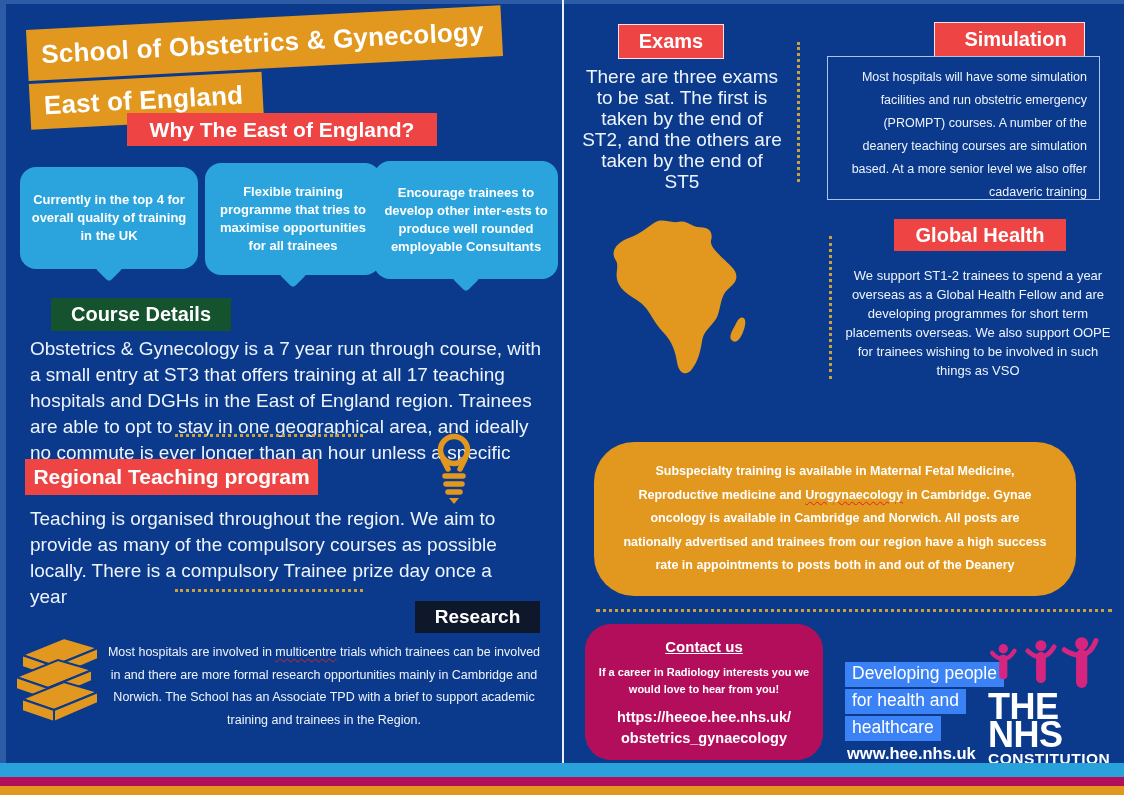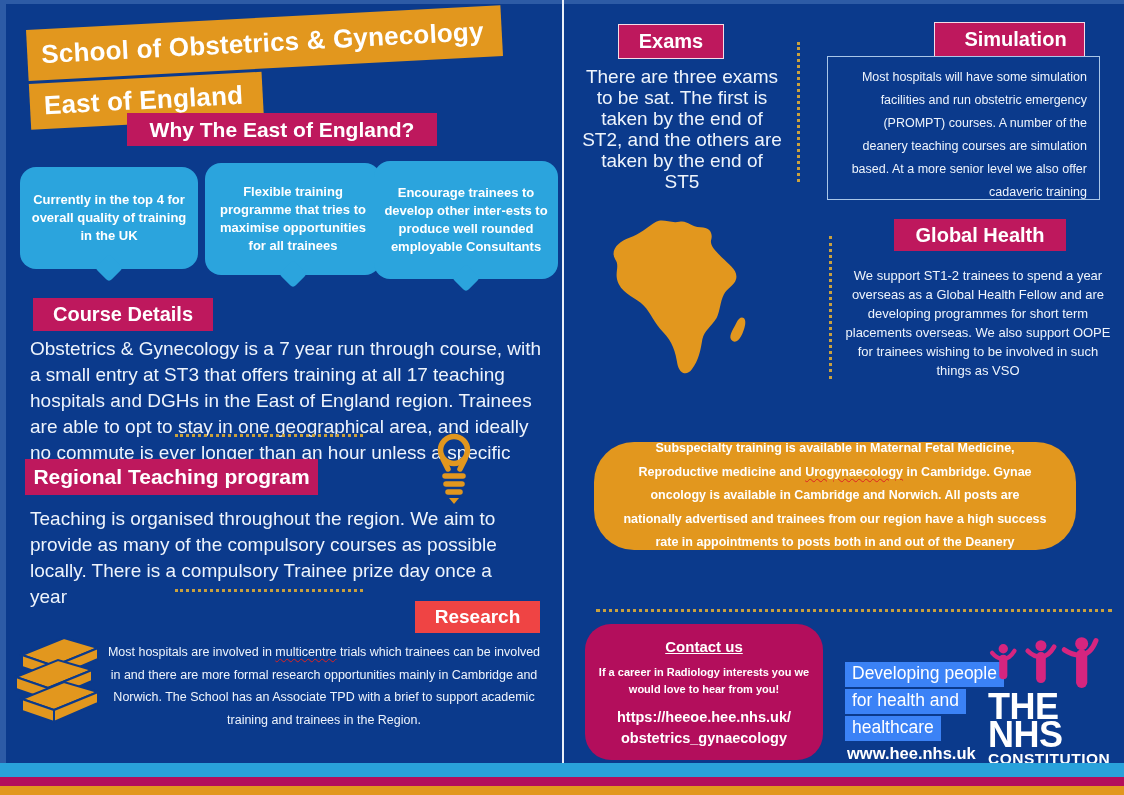--- a/index.html
+++ b/index.html
@@ -14,23 +14,23 @@
   .edge-left{left:0;top:0;width:6px;height:763px;background:#2d5ba6;}
   .edge-top{left:0;top:0;width:1124px;height:4px;background:#2d5ba6;}
   .divider-v{left:562px;top:0;width:2px;height:763px;background:#e9eff8;}
   
   .title-wrap{left:26px;top:30px;transform:rotate(-3deg);transform-origin:top left;}
   .banner{display:table;background:#e2971e;color:#fff;font-weight:bold;font-size:26px;
           padding:10px 18px 10px 14px;letter-spacing:.2px;}
   .banner.second{margin-top:3px;padding:7px 20px 8px 14px;}
   
   .hdr{display:flex;align-items:center;justify-content:center;color:#fff;font-weight:bold;}
-  .hdr-blue{background:#be185d;}
-  .hdr-magenta{background:#be185d;}
-  .hdr-orange{background:#ef4444;}
+  .hdr-blue{background:#ef4444;}
+  .hdr-magenta{background:#14532d;margin-left:18px;}
+  .hdr-orange{background:#0f172a;}
   .hdr-bordered{border:1px solid rgba(255,255,255,.85);}
   
   .bubble{background:#2ba4dd;border-radius:16px;display:flex;align-items:center;justify-content:center;
           text-align:center;font-weight:bold;font-size:13px;line-height:18px;color:#fff;padding:8px 9px;}
   .bubble::after{content:"";position:absolute;bottom:-9px;left:50%;width:20px;height:20px;
           background:#2ba4dd;transform:translateX(-50%) rotate(45deg);border-radius:4px;}
   .body-txt{font-size:19px;line-height:26px;}
   .dots-h{border-top:3px dotted #c9a13e;}
   .dots-v{border-left:3px dotted #c9a13e;}
   .wavy{text-decoration:underline;text-decoration-style:wavy;text-decoration-color:#d22;
@@ -131,21 +131,21 @@
     <svg width="178" height="170" viewBox="0 0 100 95">
       <path fill="#e2971e" d="M36 3 C40 1 44 4 49 3 C54 2 55 6 61 6 C66 6 68 9 67 13 C66 16 69 19 73 23 C77 27 82 30 81 35 C80 39 76 40 74 44 C72 48 72 53 70 57 C67 62 63 64 62 69 C61 75 60 81 56 86 C53 90 49 88 48 83 C47 76 45 70 40 65 C35 60 33 54 29 50 C25 46 18 44 15 38 C12 32 16 28 13 24 C10 19 15 14 21 12 C27 10 31 6 36 3 Z"></path>
       <path fill="#e2971e" d="M81 60 C83 55 87 56 86 61 C85 66 82 72 79 70 C76 68 79 64 81 60 Z"></path>
     </svg>
   </div>
 
   <div class="abs hdr hdr-blue" style="left:894px;top:219px;width:172px;height:32px;font-size:20px;">Global Health</div>
   <div class="abs dots-v" style="left:829px;top:236px;height:143px;"></div>
   <div class="abs" style="left:840px;top:266px;width:276px;text-align:center;font-size:13px;line-height:19px;">We support ST1-2 trainees to spend a year overseas as a Global Health Fellow and are developing programmes for short term placements overseas. We also support OOPE for trainees wishing to be involved in such things as VSO</div>
 
-  <div class="abs orange-box" style="left:594px;top:442px;width:426px;height:108px;">
+  <div class="abs orange-box" style="left:594px;top:442px;width:426px;height:154px;">
     <div><span>Subspecialty training is available in Maternal Fetal Medicine, Reproductive medicine and </span><span class="wavy">Urogynaecology</span><span> in Cambridge. Gynae oncology is available in Cambridge and Norwich. All posts are nationally advertised and trainees from our region have a high success rate in appointments to posts both in and out of the Deanery</span></div>
   </div>
 
   <div class="abs dots-h" style="left:596px;top:609px;width:516px;"></div>
 
   <div class="abs contact-box" style="left:585px;top:624px;width:238px;height:136px;">
     <div class="contact-title">Contact us</div>
     <div class="contact-body">If a career in Radiology interests you we would love to hear from you!</div>
     <div class="contact-url">
       <div>https://heeoe.hee.nhs.uk/</div>

